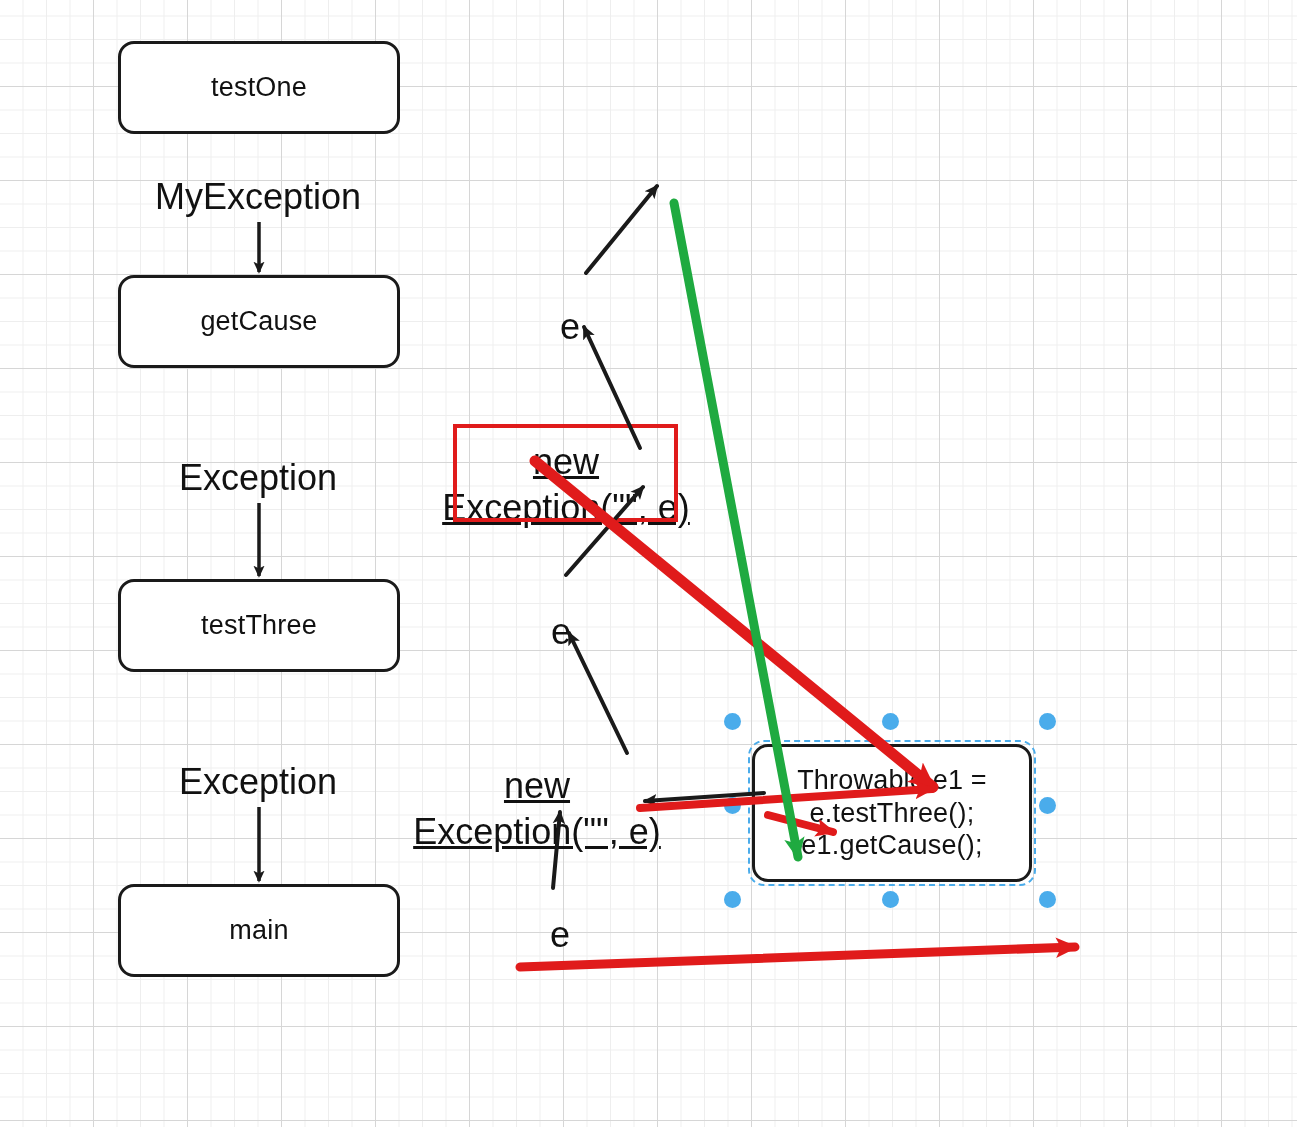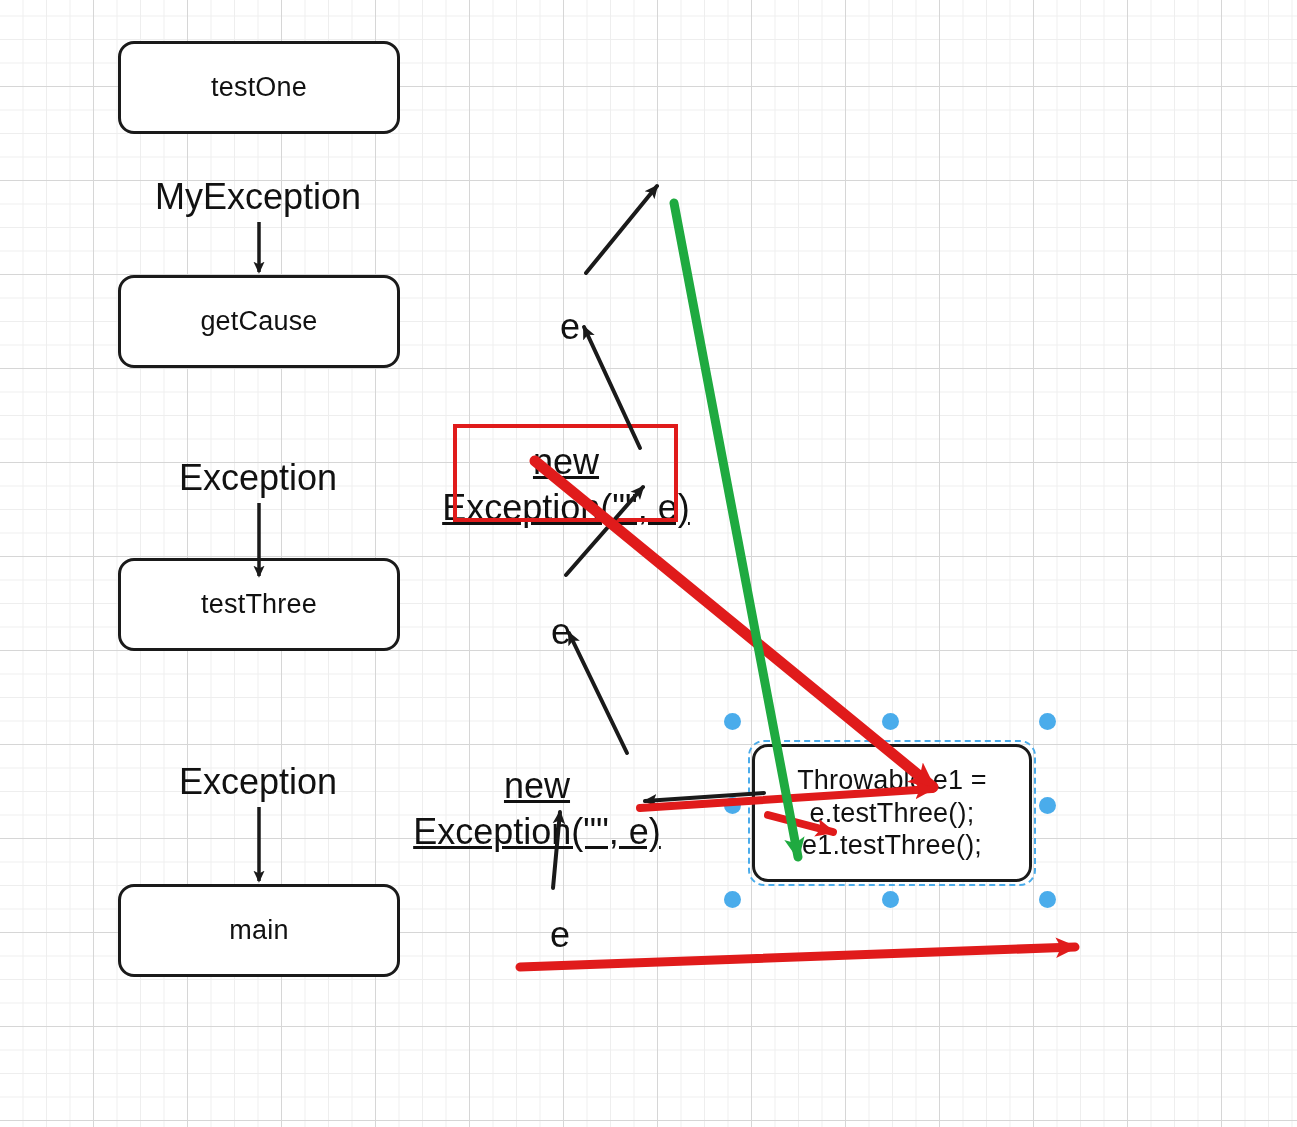--- a/index.html
+++ b/index.html
@@ -91,21 +91,21 @@
 <body>
 
 <div id="canvas">
 
   <div class="node" id="node-testOne" style="left: 118px; top: 41px; width: 282px; height: 93px;">
     <span>testOne</span>
   </div>
   <div class="node" id="node-testTwo" style="left: 118px; top: 275px; width: 282px; height: 93px;">
     <span>getCause</span>
   </div>
-  <div class="node" id="node-testThree" style="left: 118px; top: 558px; width: 282px; height: 93px;">
+  <div class="node" id="node-testThree" style="left: 118px; top: 579px; width: 282px; height: 93px;">
     <span>testThree</span>
   </div>
   <div class="node" id="node-main" style="left: 118px; top: 884px; width: 282px; height: 93px; text-align: right;">
     <span>main</span>
   </div>
 
   <div class="label" id="edgelabel-0" style="left: 98px; top: 174px; width: 320px;">MyException</div>
   <div class="label" id="edgelabel-1" style="left: 98px; top: 455px; width: 320px;">Exception</div>
   <div class="label" id="edgelabel-2" style="left: 98px; top: 759px; width: 320px;">Exception</div>
 
@@ -116,21 +116,21 @@
   <div class="label multiline" id="anno-4" style="left: 367px; top: 763px; width: 340px;">new
 Exception("", e)</div>
   <div class="label" id="anno-5" style="left: 390px; top: 912px; width: 340px;">e</div>
 
   <div class="red-rect" id="red-rect" style="left: 453px; top: 424px; width: 225px; height: 98px; border-color: rgb(224, 27, 27);"></div>
 
   <div class="node" id="note-box" style="left: 752px; top: 744px; width: 280px; height: 138px;">
     <div style="display:flex;flex-direction:column;align-items:center;line-height:1.22;">
       <span>Throwable e1 =</span>
       <span>e.testThree();</span>
-      <span>e1.testThree();</span>
+      <span>e1.getCause();</span>
     </div>
   </div>
   <div class="sel-outline" id="sel-outline" style="left: 748px; top: 740px; width: 288px; height: 146px; border-color: rgb(74, 172, 235);"></div>
   <div id="handles-layer">
       <div class="handle" style="left: 724px; top: 713px; background: rgb(74, 172, 235);"></div>
       <div class="handle" style="left: 882px; top: 713px; background: rgb(74, 172, 235);"></div>
       <div class="handle" style="left: 1039px; top: 713px; background: rgb(74, 172, 235);"></div>
       <div class="handle" style="left: 724px; top: 797px; background: rgb(74, 172, 235);"></div>
       <div class="handle" style="left: 1039px; top: 797px; background: rgb(74, 172, 235);"></div>
       <div class="handle" style="left: 724px; top: 891px; background: rgb(74, 172, 235);"></div>

